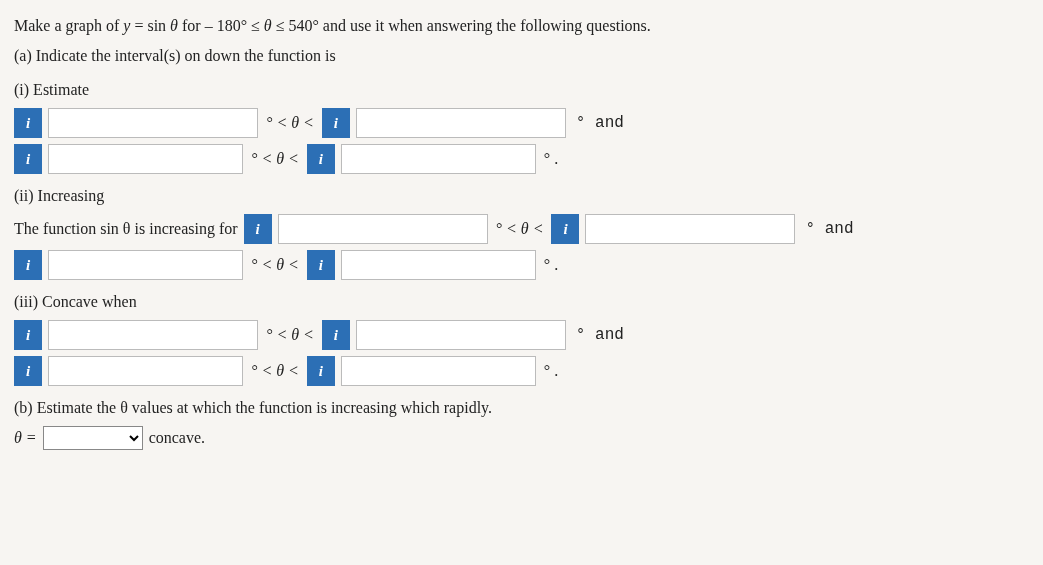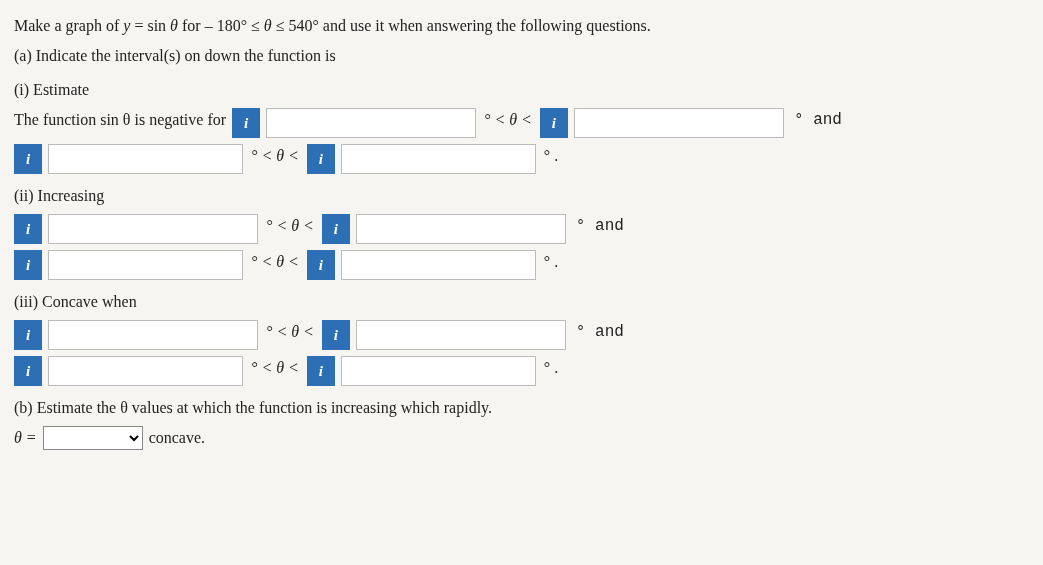--- a/index.html
+++ b/index.html
@@ -8,20 +8,21 @@
       font-size: 16px;
       color: #222;
       background: #f7f5f2;
       width: 1043px;
       height: 565px;
       padding: 8px 14px;
       line-height: 1.5;
     }
     .row {
       display: flex;
+      align-items: center;
       flex-wrap: wrap;
       gap: 6px;
       margin: 6px 0;
     }
     .section-line {
       margin: 10px 0 4px 0;
     }
     .info-btn {
       display: inline-flex;
       align-items: center;
@@ -84,41 +85,41 @@
 </div>
 
 <div class="row heading-text">
   <span>(a) Indicate the interval(s) on down the function is</span>
 </div>
 
 <div class="section-line heading-text">
   <span>(i) Estimate</span>
 </div>
 <div class="row">
-  <span class="heading-text">The function sin  θ is negative for</span>
   <span class="info-btn">i</span>
   <input class="text-input wlarge" style="">
   <span class="ineq">°  &lt; θ &lt; </span>
   <span class="info-btn">i</span>
   <input class="text-input wlarge" style="">
   <span class="and-word">° and</span>
 </div>
 <div class="row indent-row">
   <span class="info-btn">i</span>
   <input class="text-input wmed" style="">
   <span class="ineq">°  &lt; θ &lt; </span>
   <span class="info-btn">i</span>
   <input class="text-input wmed" style="">
   <span class="deg">° .</span>
 </div>
 
 <div class="section-line heading-text">
   <span>(ii) Increasing</span>
 </div>
 <div class="row">
+  <span class="heading-text">The function sin  θ is increasing for</span>
   <span class="info-btn">i</span>
   <input class="text-input wlarge" style="">
   <span class="ineq">°  &lt; θ &lt; </span>
   <span class="info-btn">i</span>
   <input class="text-input wlarge" style="">
   <span class="and-word">° and</span>
 </div>
 <div class="row indent-row">
   <span class="info-btn">i</span>
   <input class="text-input wmed" style="">

